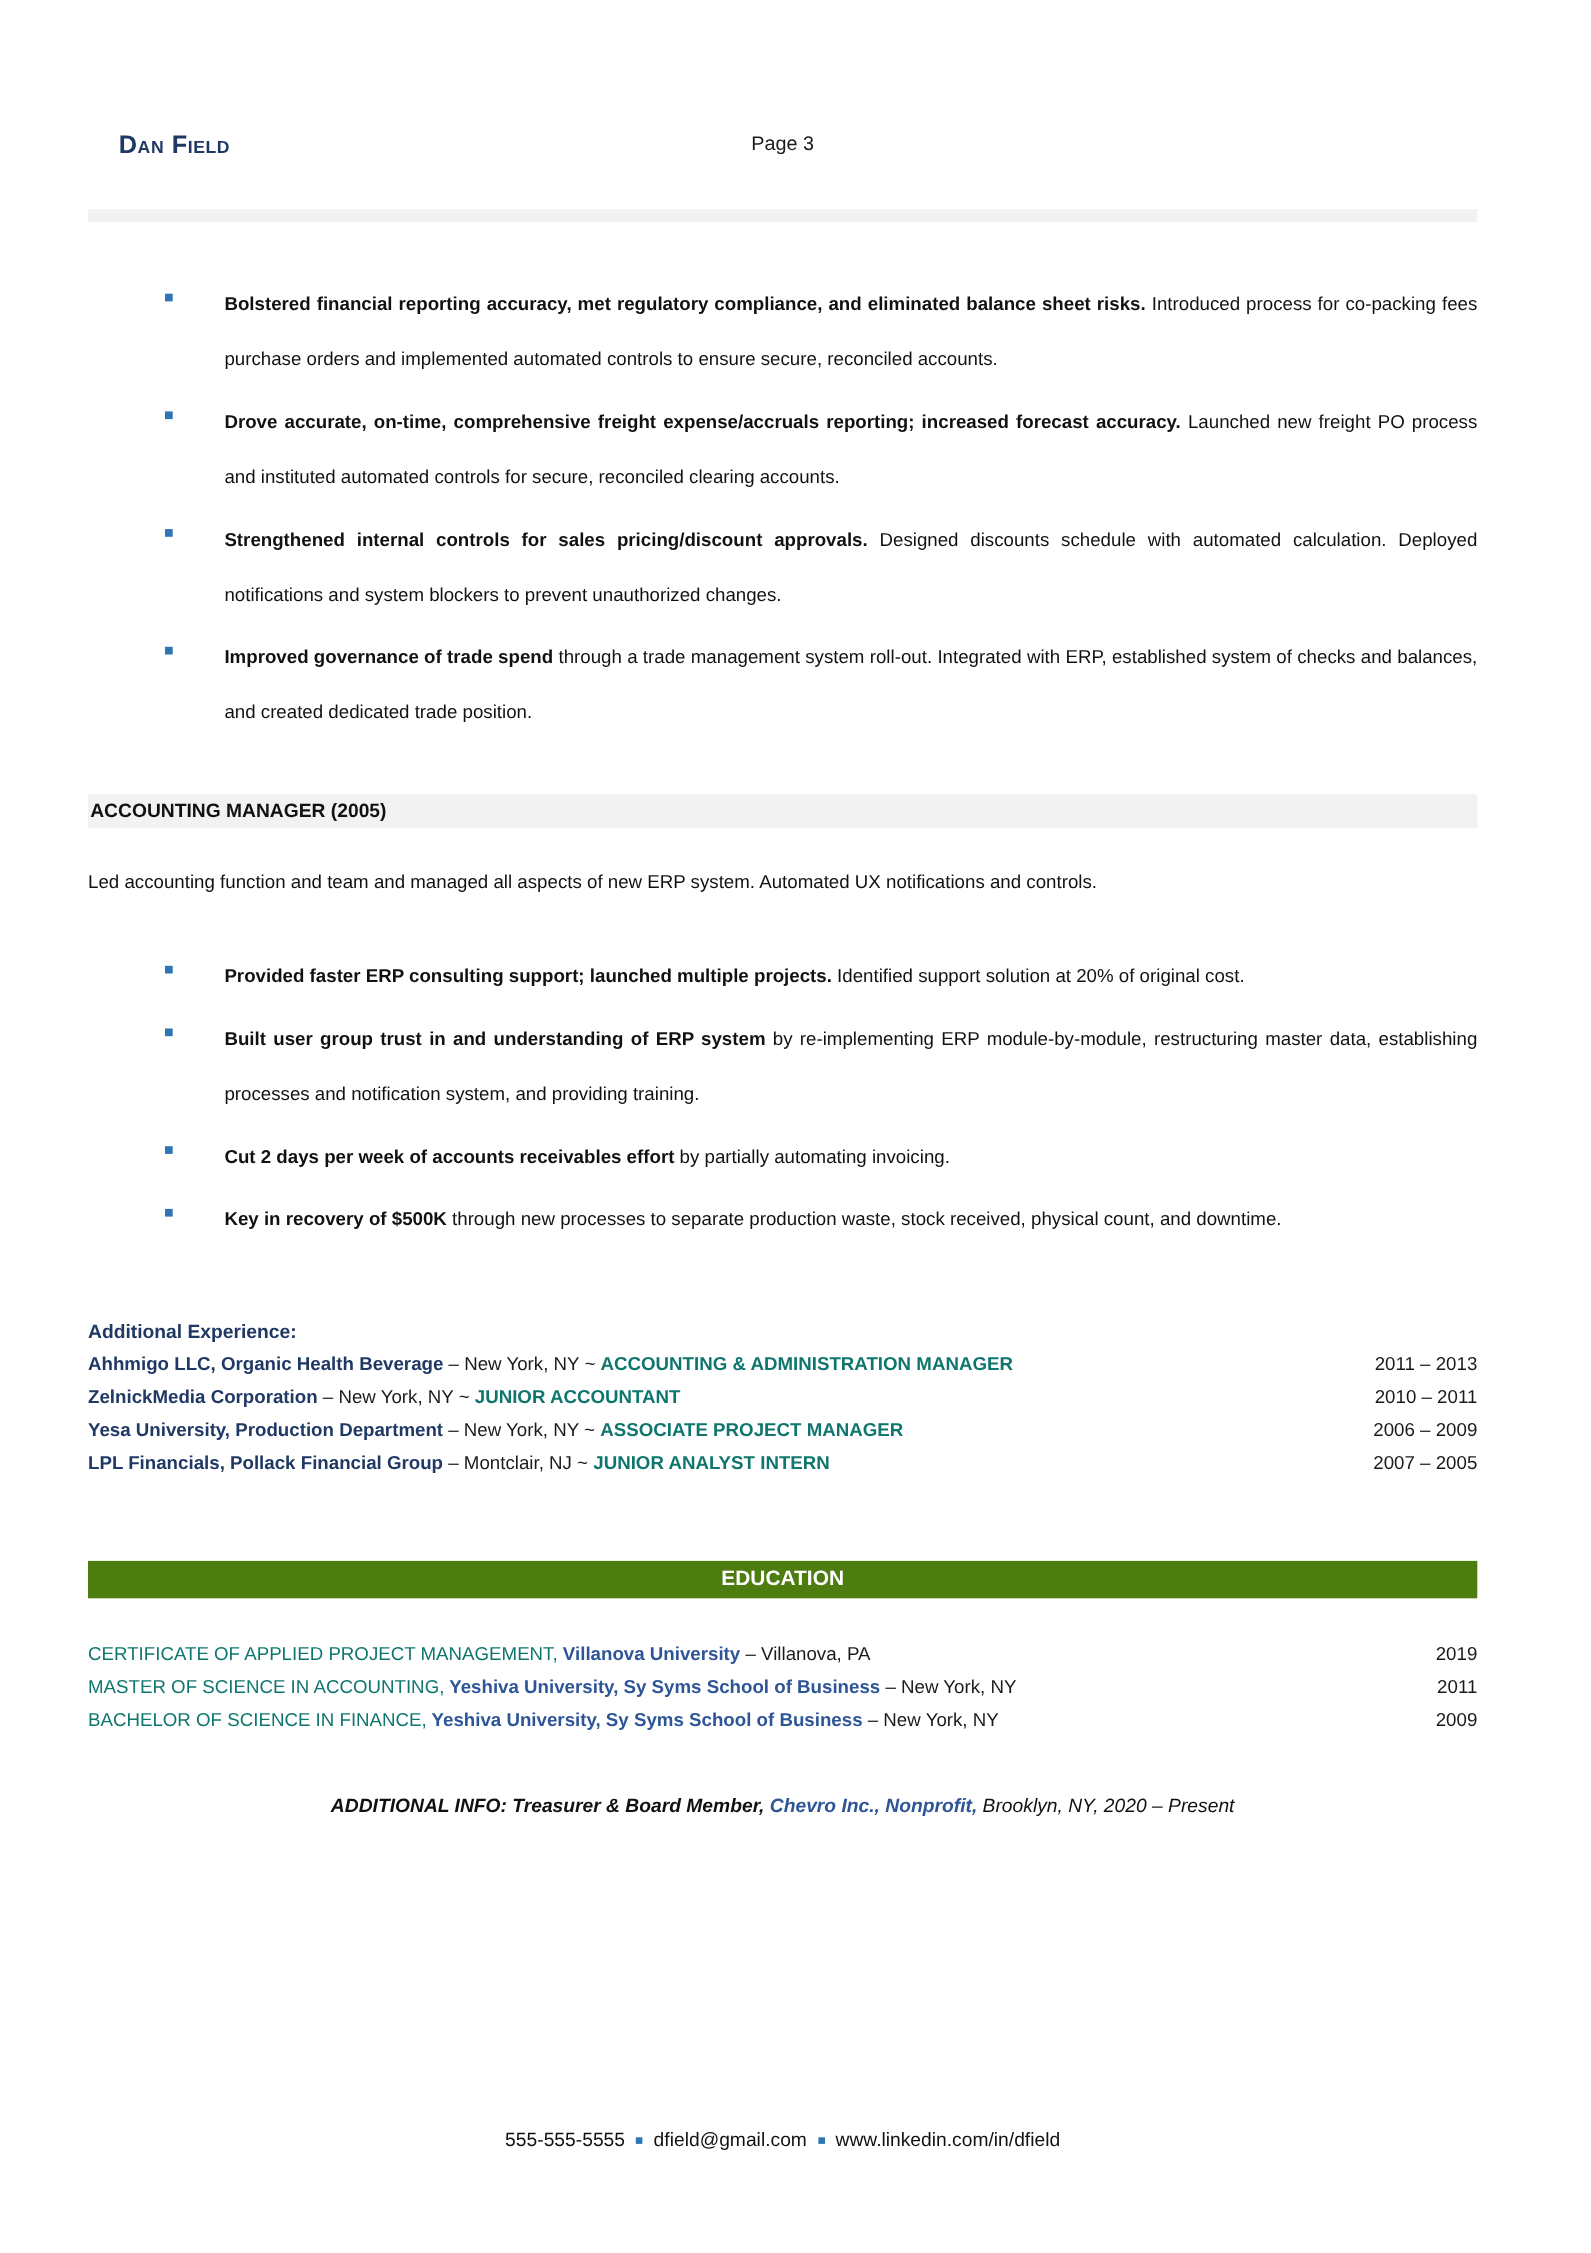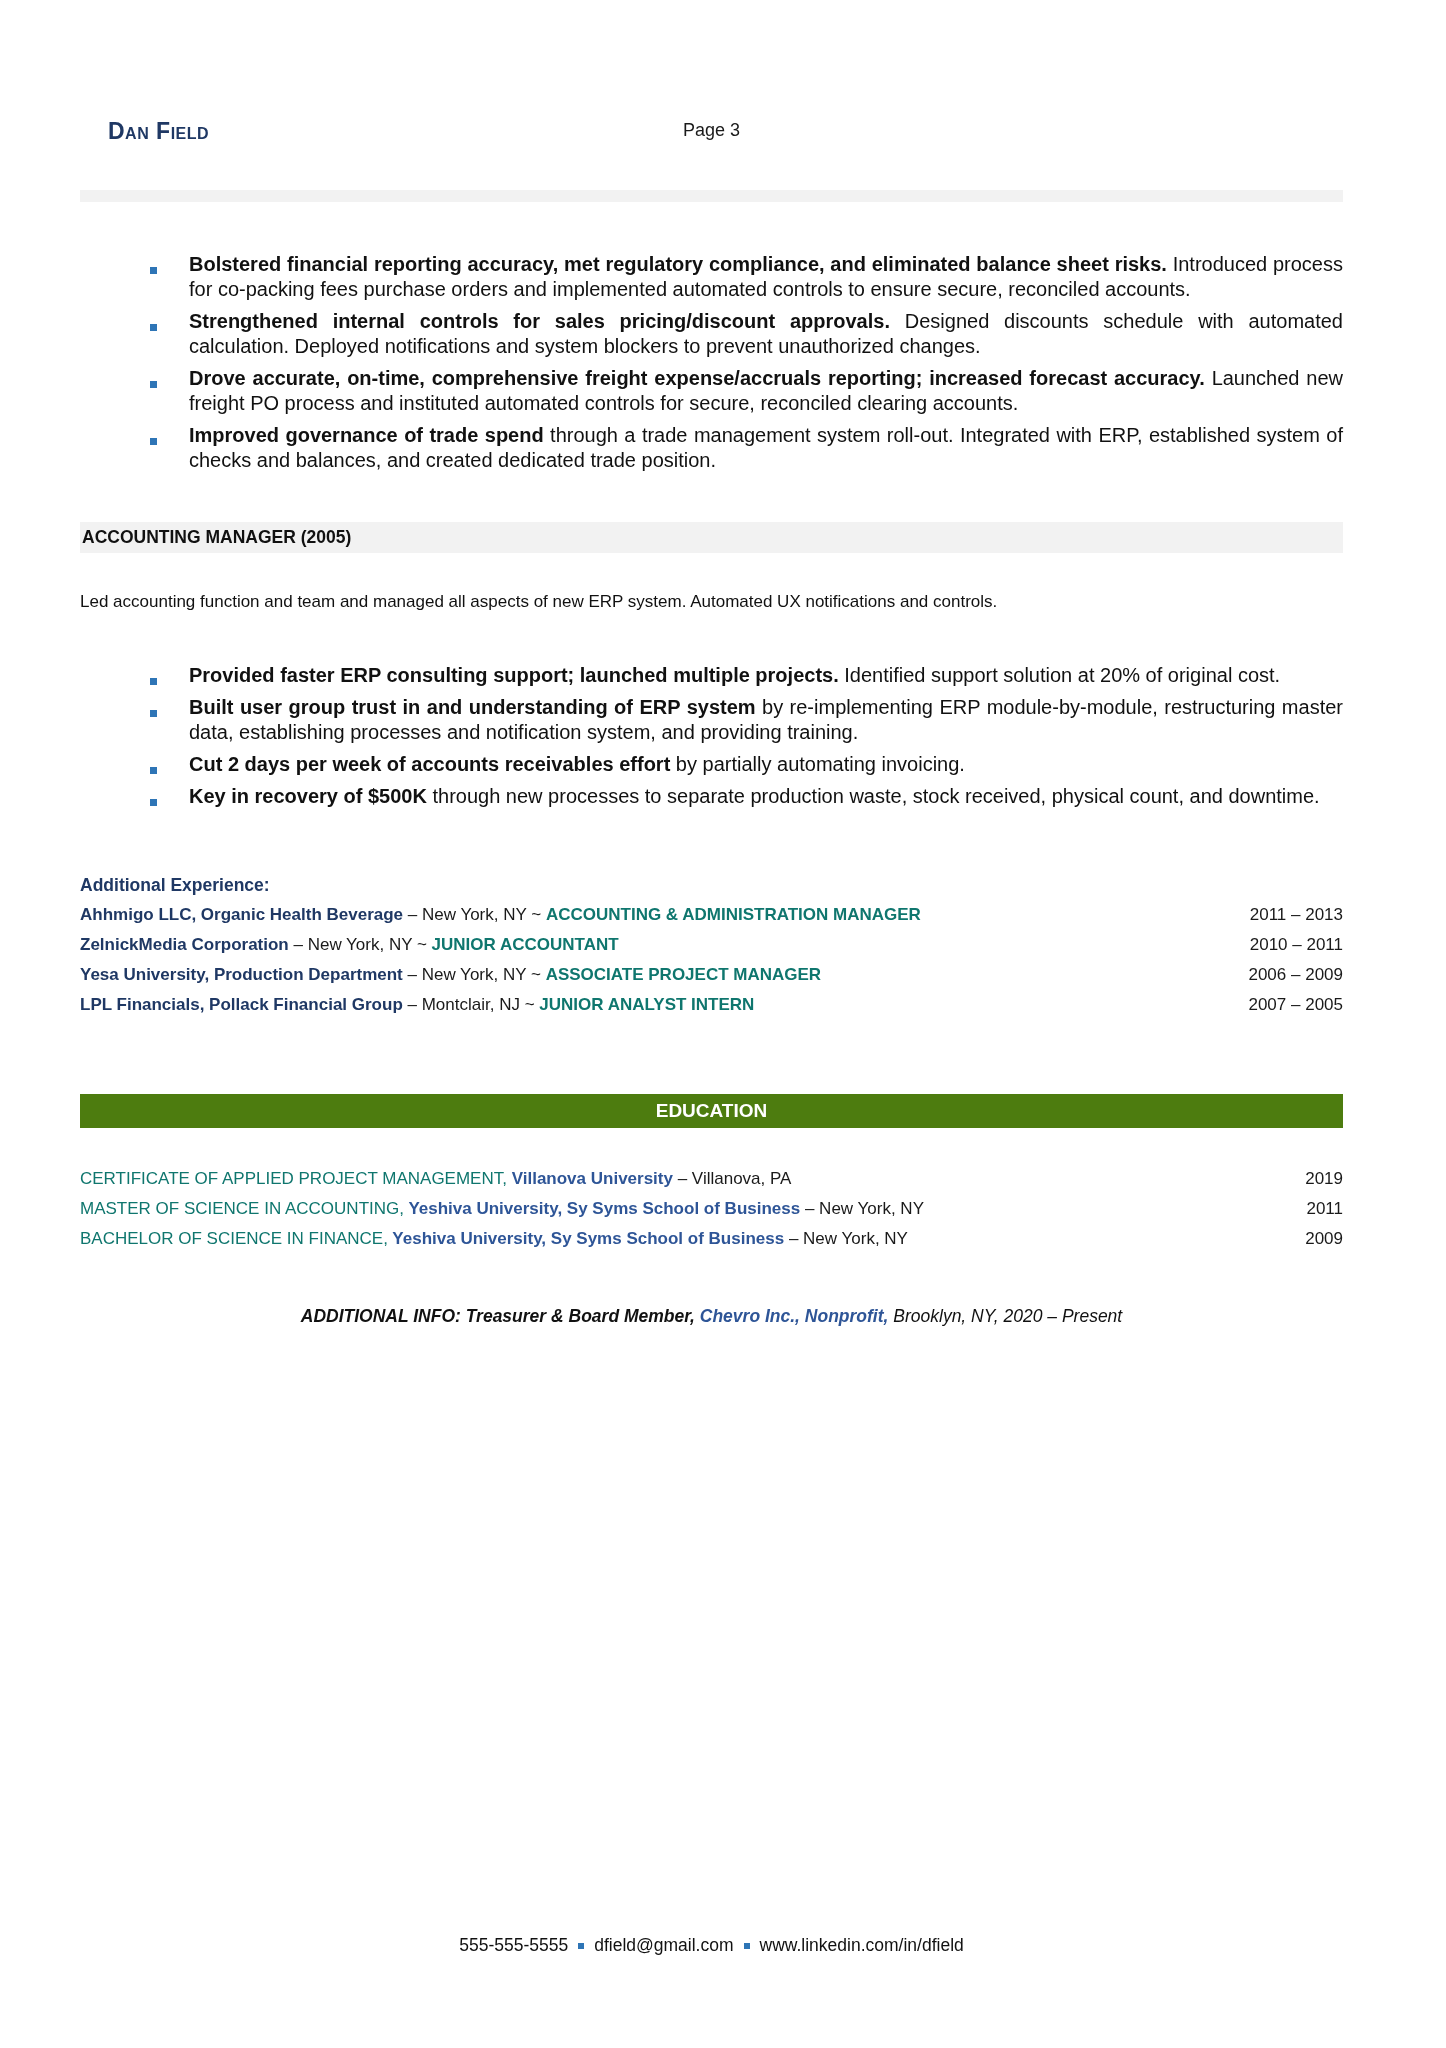--- a/index.html
+++ b/index.html
@@ -27,22 +27,22 @@
   .hdr-rule { height:12px; background:#f2f2f2; margin-top:12px; }
 
   
   .blist { list-style:none; margin-top:22px; }
   .blist li { display:flex; margin-bottom:7px; }
   .sq {
     flex:0 0 auto; width:7px; height:7px;
     background:#2e75b6; margin:15px 0 0 70px;
   }
   .btxt {
-    flex:1; margin-left:32px;
-    font-size:20px; line-height:25px;
+    flex:1; margin-left:47px;
+    font-size:17px; line-height:50px;
     text-align:justify;
   }
   .btxt b { font-weight:bold; }
 
   
   .role-bar {
     background:#f2f2f2;
     font-weight:bold; font-size:17.5px;
     padding:5px 2px 5px 2px;
     margin-top:14px;
@@ -105,25 +105,25 @@
   </div>
   <div class="hdr-rule"></div>
 
   <ul class="blist">
     <li>
       <span class="sq"></span>
       <div class="btxt"><b>Bolstered financial reporting accuracy, met regulatory compliance, and eliminated balance sheet risks.</b><span> Introduced process for co-packing fees purchase orders and implemented automated controls to ensure secure, reconciled accounts.</span></div>
     </li>
     <li>
       <span class="sq"></span>
+      <div class="btxt"><b>Drove accurate, on-time, comprehensive freight expense/accruals reporting; increased forecast accuracy.</b><span> Launched new freight PO process and instituted automated controls for secure, reconciled clearing accounts.</span></div>
+    </li>
+    <li>
+      <span class="sq"></span>
       <div class="btxt"><b>Strengthened internal controls for sales pricing/discount approvals.</b><span> Designed discounts schedule with automated calculation. Deployed notifications and system blockers to prevent unauthorized changes.</span></div>
-    </li>
-    <li>
-      <span class="sq"></span>
-      <div class="btxt"><b>Drove accurate, on-time, comprehensive freight expense/accruals reporting; increased forecast accuracy.</b><span> Launched new freight PO process and instituted automated controls for secure, reconciled clearing accounts.</span></div>
     </li>
     <li>
       <span class="sq"></span>
       <div class="btxt"><b>Improved governance of trade spend</b><span> through a trade management system roll-out. Integrated with ERP, established system of checks and balances, and created dedicated trade position.</span></div>
     </li>
   </ul>
 
   <div class="role-bar">ACCOUNTING MANAGER (2005)</div>
   <div class="role-summary">Led accounting function and team and managed all aspects of new ERP system. Automated UX notifications and controls.</div>
 

